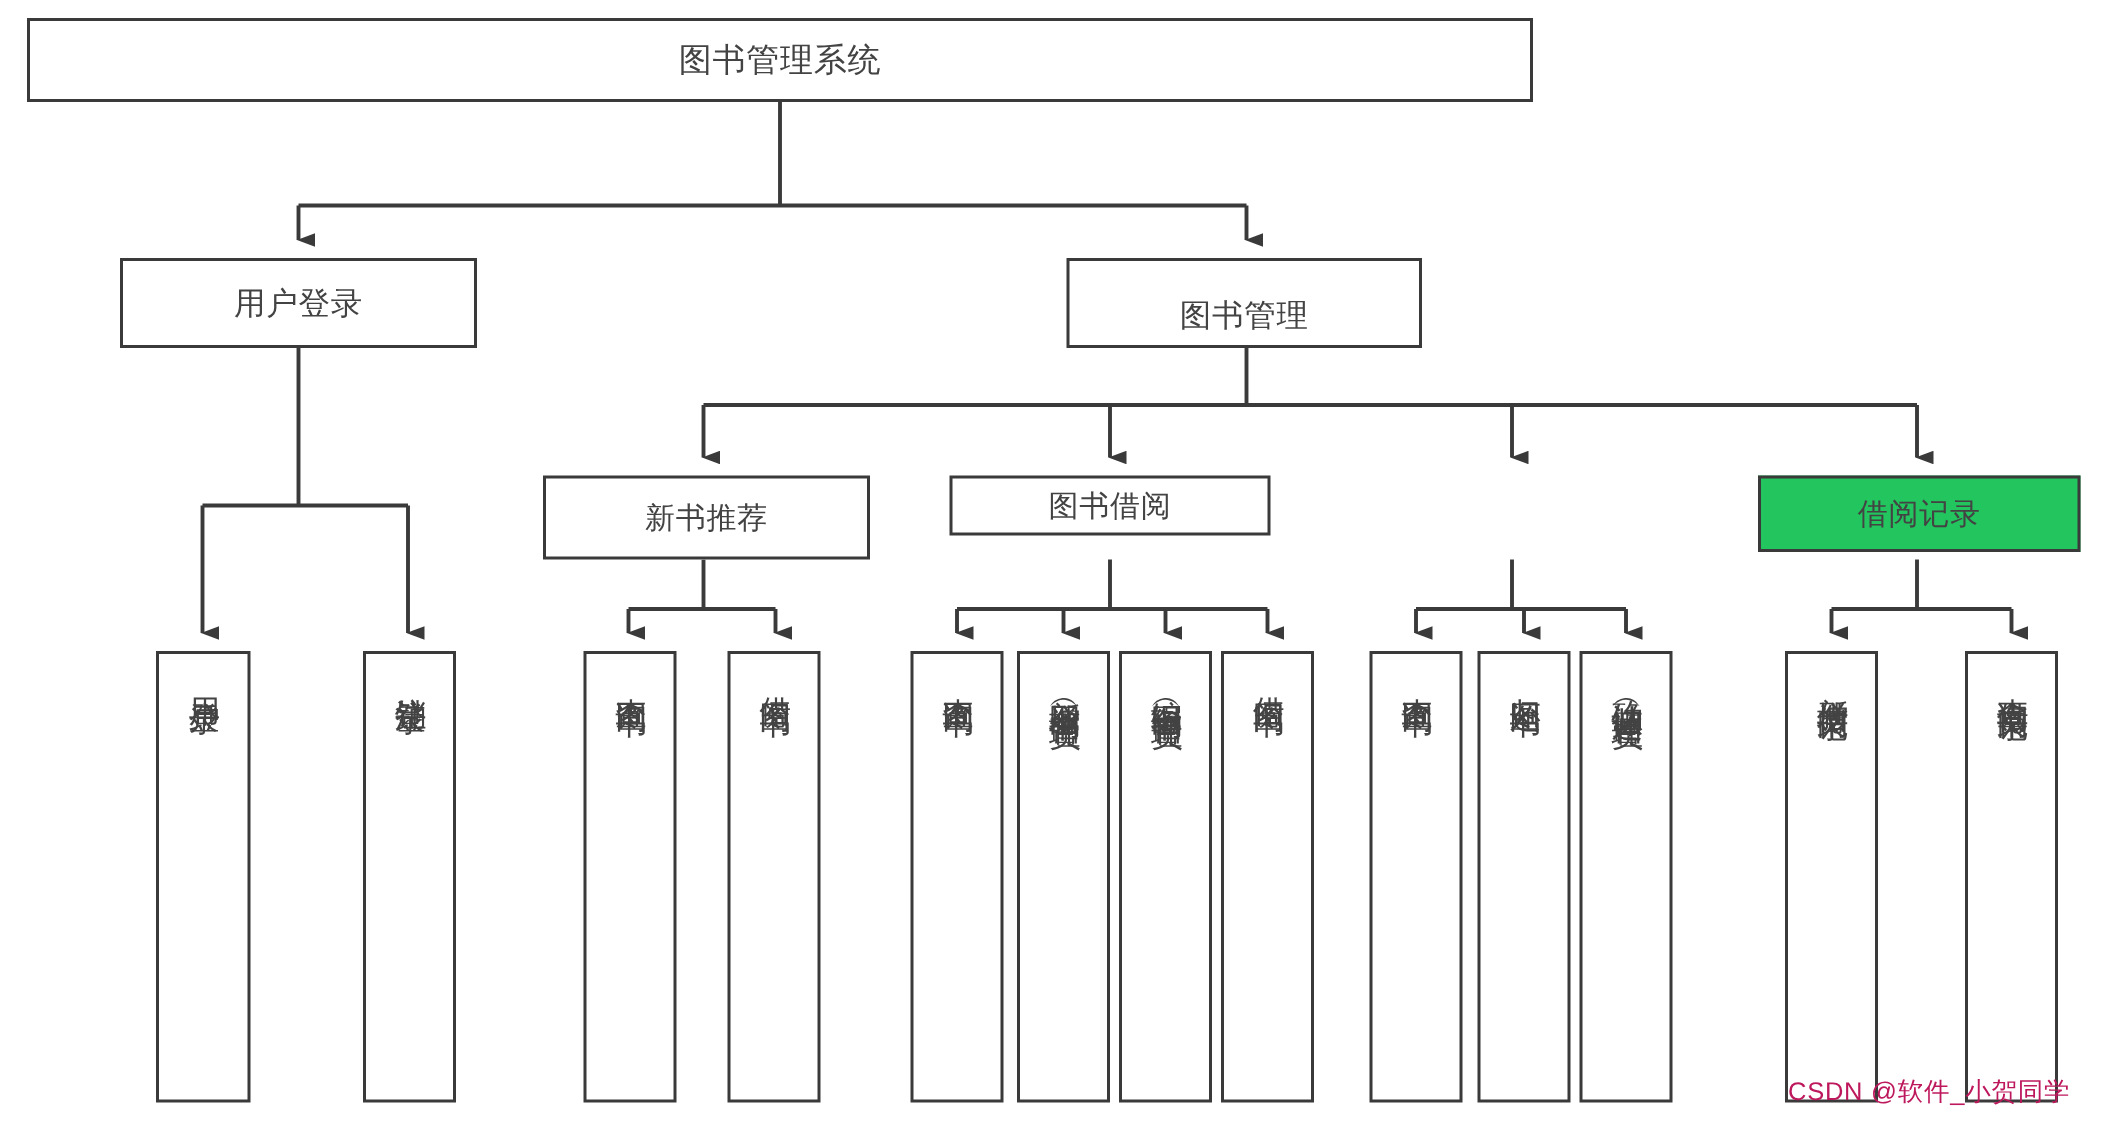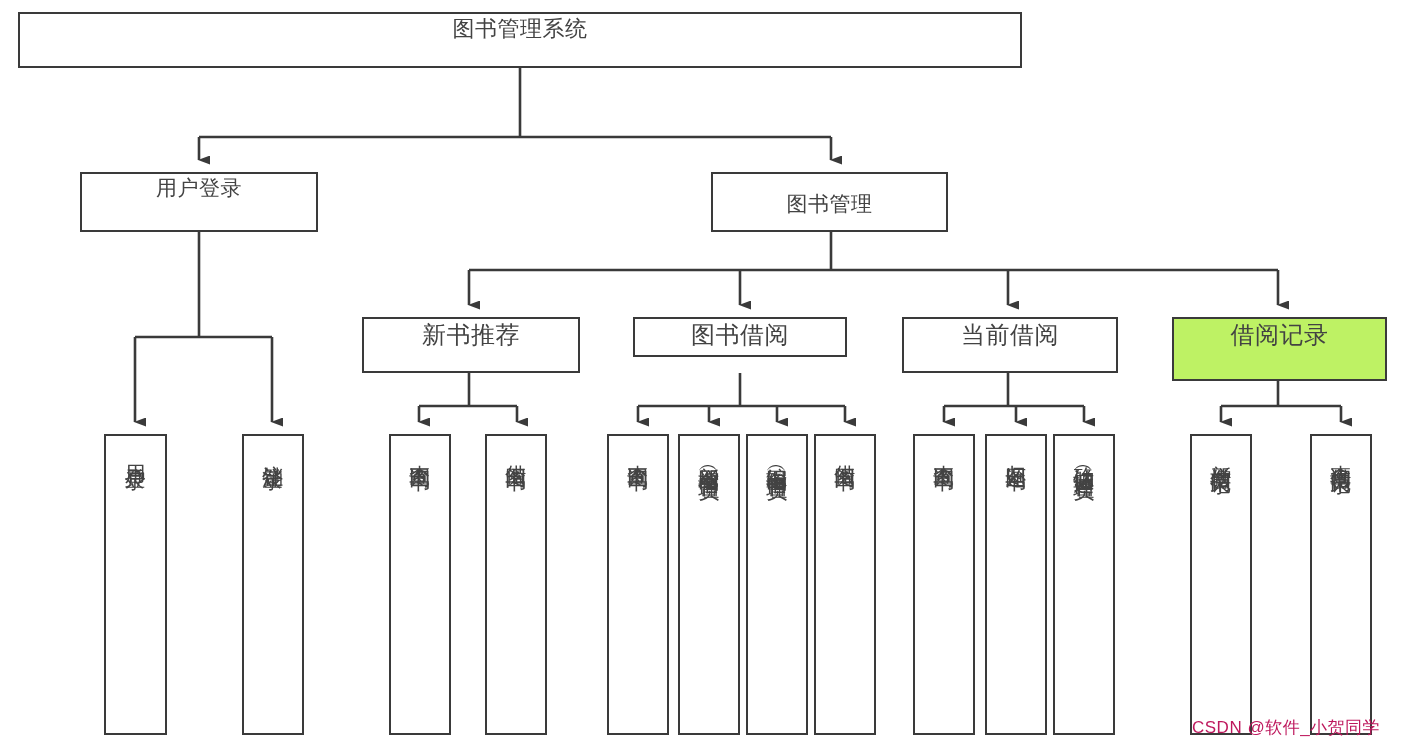--- a/index.html
+++ b/index.html
@@ -25,37 +25,38 @@
     width: 1405px;
     height: 747px;
     pointer-events: none;
   }
   .node {
     position: absolute;
     box-sizing: border-box;
     background: #ffffff;
     border: 2px solid #3a3a3a;
     display: flex;
+    align-items: center;
     justify-content: center;
     color: #3f3f3f;
   }
   .node-label {
     display: block;
     text-align: center;
     color: #434343;
     letter-spacing: 0.5px;
   }
   .node-root .node-label {
     font-size: 22px;
   }
   .node-l1 .node-label {
     font-size: 21px;
   }
   .node-l2 .node-label {
-    font-size: 24px;
+    font-size: 20px;
   }
   .node-leaf {
     align-items: flex-start;
     justify-content: center;
     padding-top: 12px;
   }
   .node-leaf .node-label {
     writing-mode: vertical-rl;
     text-orientation: upright;
     font-size: 21px;
@@ -140,24 +141,21 @@
   <div class="node node-l1" style="left: 711px; top: 172px; width: 237px; height: 60px; border-color: rgb(58, 58, 58); background: rgb(255, 255, 255);">
     <span class="node-label" style="color: rgb(67, 67, 67); margin-top: 16px;">图书管理</span>
   </div>
 
   <div class="node node-l2" style="left: 362px; top: 317px; width: 218px; height: 56px; border-color: rgb(58, 58, 58); background: rgb(255, 255, 255);">
     <span class="node-label" style="color: rgb(67, 67, 67);">新书推荐</span>
   </div>
   <div class="node node-l2" style="left: 633px; top: 317px; width: 214px; height: 40px; border-color: rgb(58, 58, 58); background: rgb(255, 255, 255);">
     <span class="node-label" style="color: rgb(67, 67, 67);">图书借阅</span>
   </div>
-  <div class="node node-l2" style="left: 902px; top: 317px; width: 216px; height: 56px; border-color: rgb(58, 58, 58); background: rgb(255, 255, 255);">
-    <span class="node-label" style="color: rgb(67, 67, 67);">当前借阅</span>
-  </div>
-  <div class="node node-l2" style="left: 1172px; top: 317px; width: 215px; height: 64px; border-color: rgb(58, 58, 58); background: #bef264;">
+  <div class="node node-l2" style="left: 1172px; top: 317px; width: 215px; height: 51px; border-color: rgb(58, 58, 58); background: #22c55e;">
     <span class="node-label" style="color: rgb(67, 67, 67);">借阅记录</span>
   </div>
 
   <div class="node node-leaf" style="left: 104px; top: 434px; width: 63px; height: 301px; border-color: rgb(58, 58, 58); background: rgb(255, 255, 255);">
     <span class="node-label" style="color: rgb(67, 67, 67);">用户登录</span>
   </div>
   <div class="node node-leaf" style="left: 242px; top: 434px; width: 62px; height: 301px; border-color: rgb(58, 58, 58); background: rgb(255, 255, 255);">
     <span class="node-label" style="color: rgb(67, 67, 67);">注销登录</span>
   </div>
   <div class="node node-leaf" style="left: 389px; top: 434px; width: 62px; height: 301px; border-color: rgb(58, 58, 58); background: rgb(255, 255, 255);">

